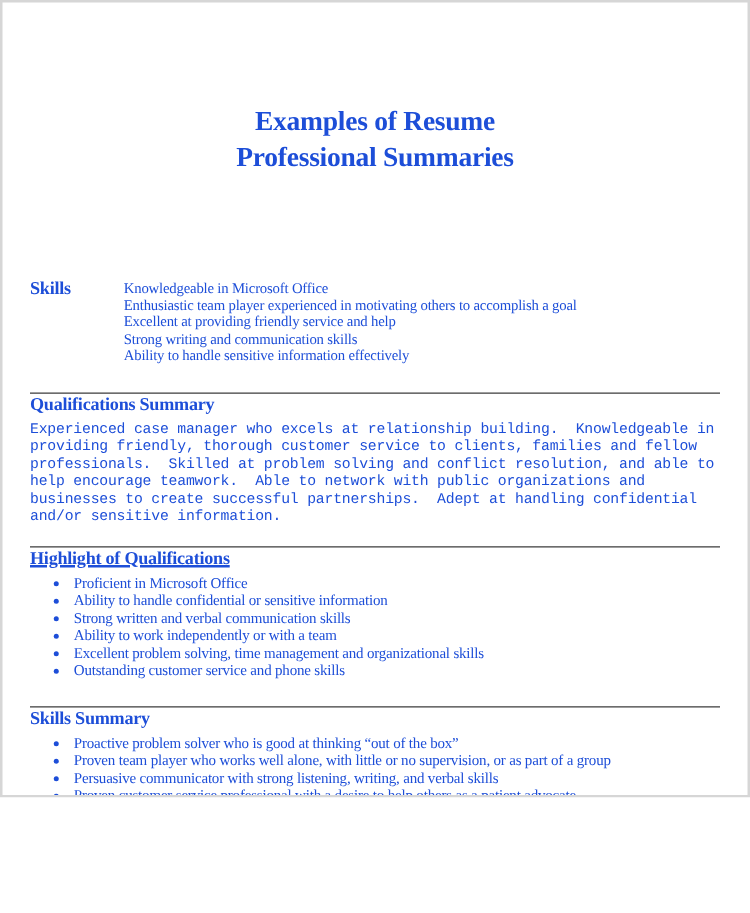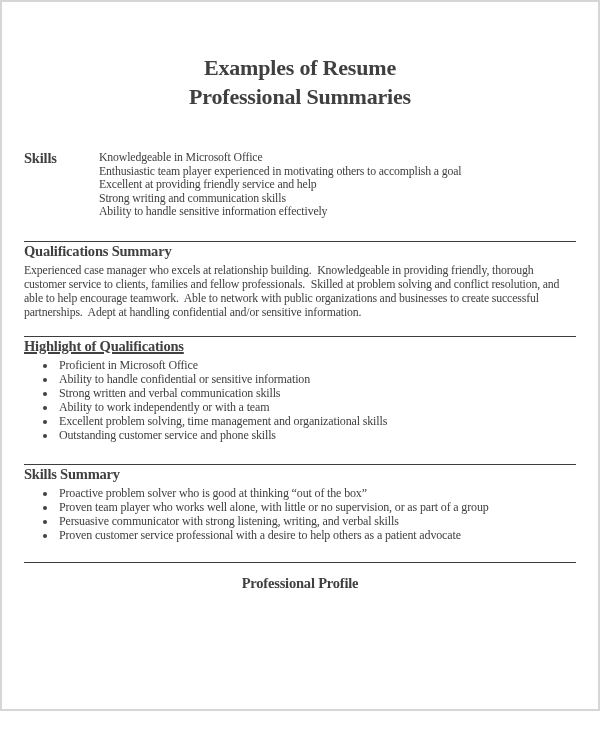--- a/index.html
+++ b/index.html
@@ -1,36 +1,36 @@
 <!DOCTYPE html>
 <html><head>
 <meta charset="utf-8">
 <style>
   * { margin: 0; padding: 0; box-sizing: border-box; }
   html, body { background: #ffffff; }
   .page {
     width: 600px;
-    height: 711px;
+    height: 638px;
     background: #ffffff;
     border: 2px solid #d6d6d6;
-    padding: 51px 22px 0 22px;
+    padding: 80px 22px 0 22px;
     font-family: "Liberation Serif", "DejaVu Serif", serif;
-    color: #404040;
+    color: #1d4ed8;
     overflow: hidden;
   }
   .doc-title {
     text-align: center;
     font-weight: bold;
     font-size: 22px;
     line-height: 29px;
     letter-spacing: -0.2px;
   }
   .skills-section {
     display: flex;
-    margin-top: 40px;
+    margin-top: 84px;
   }
   .skills-label {
     width: 75px;
     flex: 0 0 75px;
     font-weight: bold;
     font-size: 14.5px;
     line-height: 15px;
     letter-spacing: -0.2px;
   }
   .skills-items {
@@ -56,20 +56,21 @@
   .section-heading.underlined {
     text-decoration: underline;
     text-decoration-thickness: 1.5px;
   }
   .section-paragraph {
     font-size: 11.8px;
     line-height: 14px;
     letter-spacing: -0.15px;
     margin-top: 3px;
     white-space: pre-wrap;
+    font-family: Liberation Mono, monospace;
   }
   ul.bullet-list {
     margin-top: 3px;
     padding-left: 33px;
     list-style: disc outside;
   }
   ul.bullet-list li {
     font-size: 12px;
     line-height: 14px;
     letter-spacing: -0.15px;

